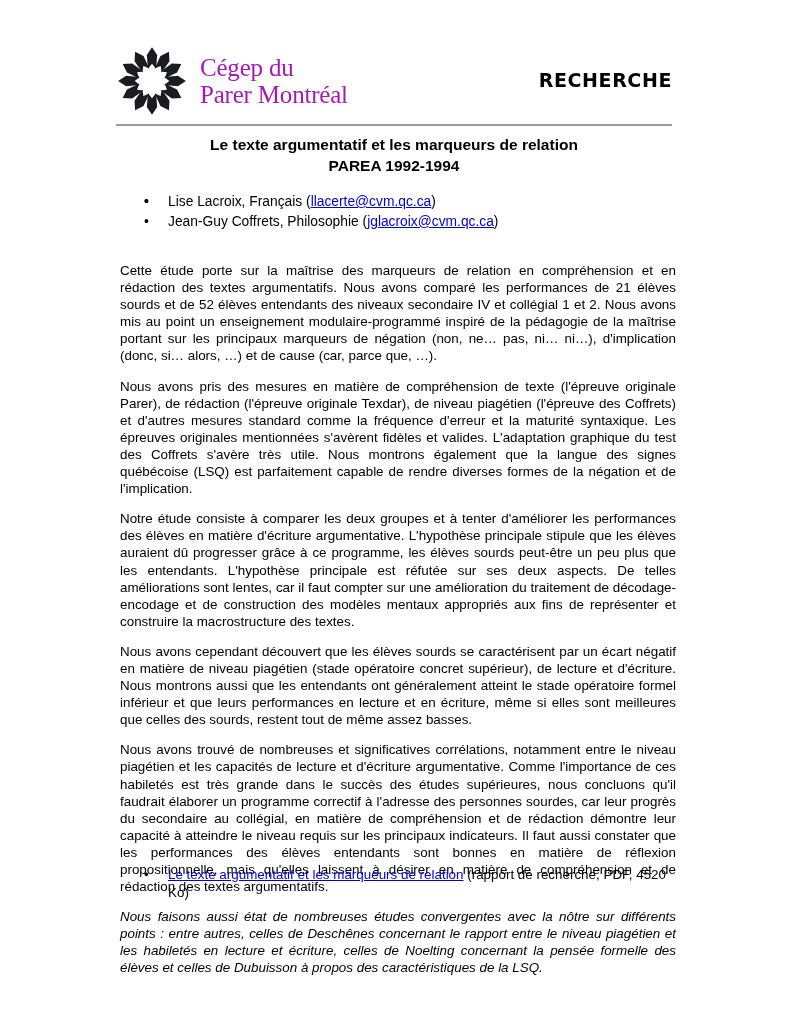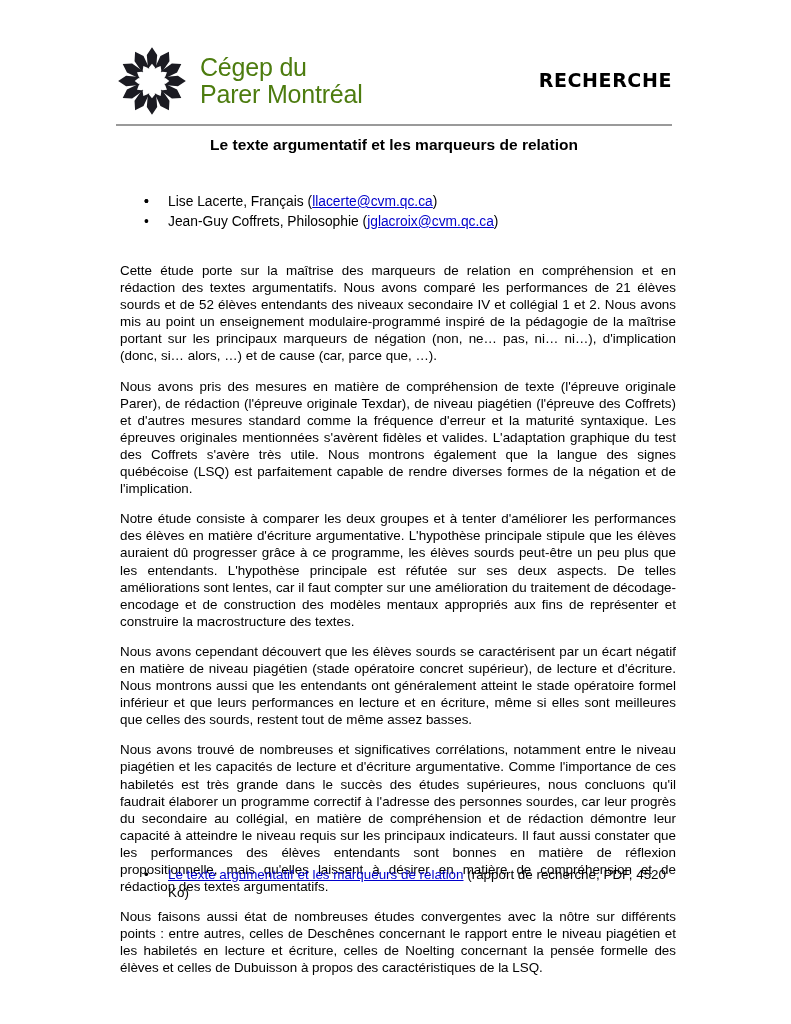--- a/index.html
+++ b/index.html
@@ -38,24 +38,24 @@
     align-items: center;
     gap: 12px;
   }
   .logo-mark {
     width: 72px;
     height: 72px;
     flex: 0 0 72px;
     display: block;
   }
   .brand-text {
-    font-family: Liberation Sans, sans-serif;
+    font-family: Liberation Serif, serif;
     font-size: 25px;
     line-height: 1.08;
-    color: #4d7c0f;
+    color: #a21caf;
     letter-spacing: -0.2px;
     white-space: nowrap;
   }
   .brand-line {
     display: block;
   }
   .dept-label {
     font-family: "DejaVu Sans", sans-serif;
     font-weight: bold;
     font-size: 19px;
@@ -127,21 +127,21 @@
     width: 556px;
   }
   .para {
     text-align: justify;
     font-size: 13.4px;
     line-height: 17.1px;
     margin: 0 0 13px 0;
     color: #000000;
     hyphens: none;
   }
-  .para:last-child { margin-bottom: 0; }
+  .para:last-child { margin-bottom: 0; font-style: italic; }
 
   
   .downloads {
     position: absolute;
     left: 116px;
     top: 866px;
     width: 572px;
     margin: 0;
     padding: 0;
     list-style: none;
@@ -190,28 +190,29 @@
         <span class="brand-line">Parer Montréal</span>
       </div>
     </div>
     <div class="dept-label">RECHERCHE</div>
   </div>
 
   <div class="rule"></div>
 
   <div class="doc-title">
     <span class="t-line">Le texte argumentatif et les marqueurs de relation</span>
+    <span class="t-line">PAREA 1992-1994</span>
   </div>
 
   <ul class="authors">
     <li class="author-item">
       <span class="bullet">•</span>
     </li>
     <li class="author-item">
-      <span class="bullet">•</span><span>Lise Lacerte, Français (</span><a class="link" href="#">llacerte@cvm.qc.ca</a><span>)</span>
+      <span class="bullet">•</span><span>Lise Lacroix, Français (</span><a class="link" href="#">llacerte@cvm.qc.ca</a><span>)</span>
     </li>
     <li class="author-item">
       <span class="bullet">•</span><span>Jean-Guy Coffrets, Philosophie (</span><a class="link" href="#">jglacroix@cvm.qc.ca</a><span>)</span>
     </li>
   </ul>
 
   <div class="body-copy">
     <p class="para">Cette étude porte sur la maîtrise des marqueurs de relation en compréhension et en rédaction des textes argumentatifs. Nous avons comparé les performances de 21 élèves sourds et de 52 élèves entendants des niveaux secondaire IV et collégial 1 et 2. Nous avons mis au point un enseignement modulaire-programmé inspiré de la pédagogie de la maîtrise portant sur les principaux marqueurs de négation (non, ne… pas, ni… ni…), d'implication (donc, si… alors, …) et de cause (car, parce que, …).</p>
     <p class="para">Nous avons pris des mesures en matière de compréhension de texte (l'épreuve originale Parer), de rédaction (l'épreuve originale Texdar), de niveau piagétien (l'épreuve des Coffrets) et d'autres mesures standard comme la fréquence d'erreur et la maturité syntaxique. Les épreuves originales mentionnées s'avèrent fidèles et valides. L'adaptation graphique du test des Coffrets s'avère très utile. Nous montrons également que la langue des signes québécoise (LSQ) est parfaitement capable de rendre diverses formes de la négation et de l'implication.</p>
     <p class="para">Notre étude consiste à comparer les deux groupes et à tenter d'améliorer les performances des élèves en matière d'écriture argumentative. L'hypothèse principale stipule que les élèves auraient dû progresser grâce à ce programme, les élèves sourds peut-être un peu plus que les entendants. L'hypothèse principale est réfutée sur ses deux aspects. De telles améliorations sont lentes, car il faut compter sur une amélioration du traitement de décodage-encodage et de construction des modèles mentaux appropriés aux fins de représenter et construire la macrostructure des textes.</p>

